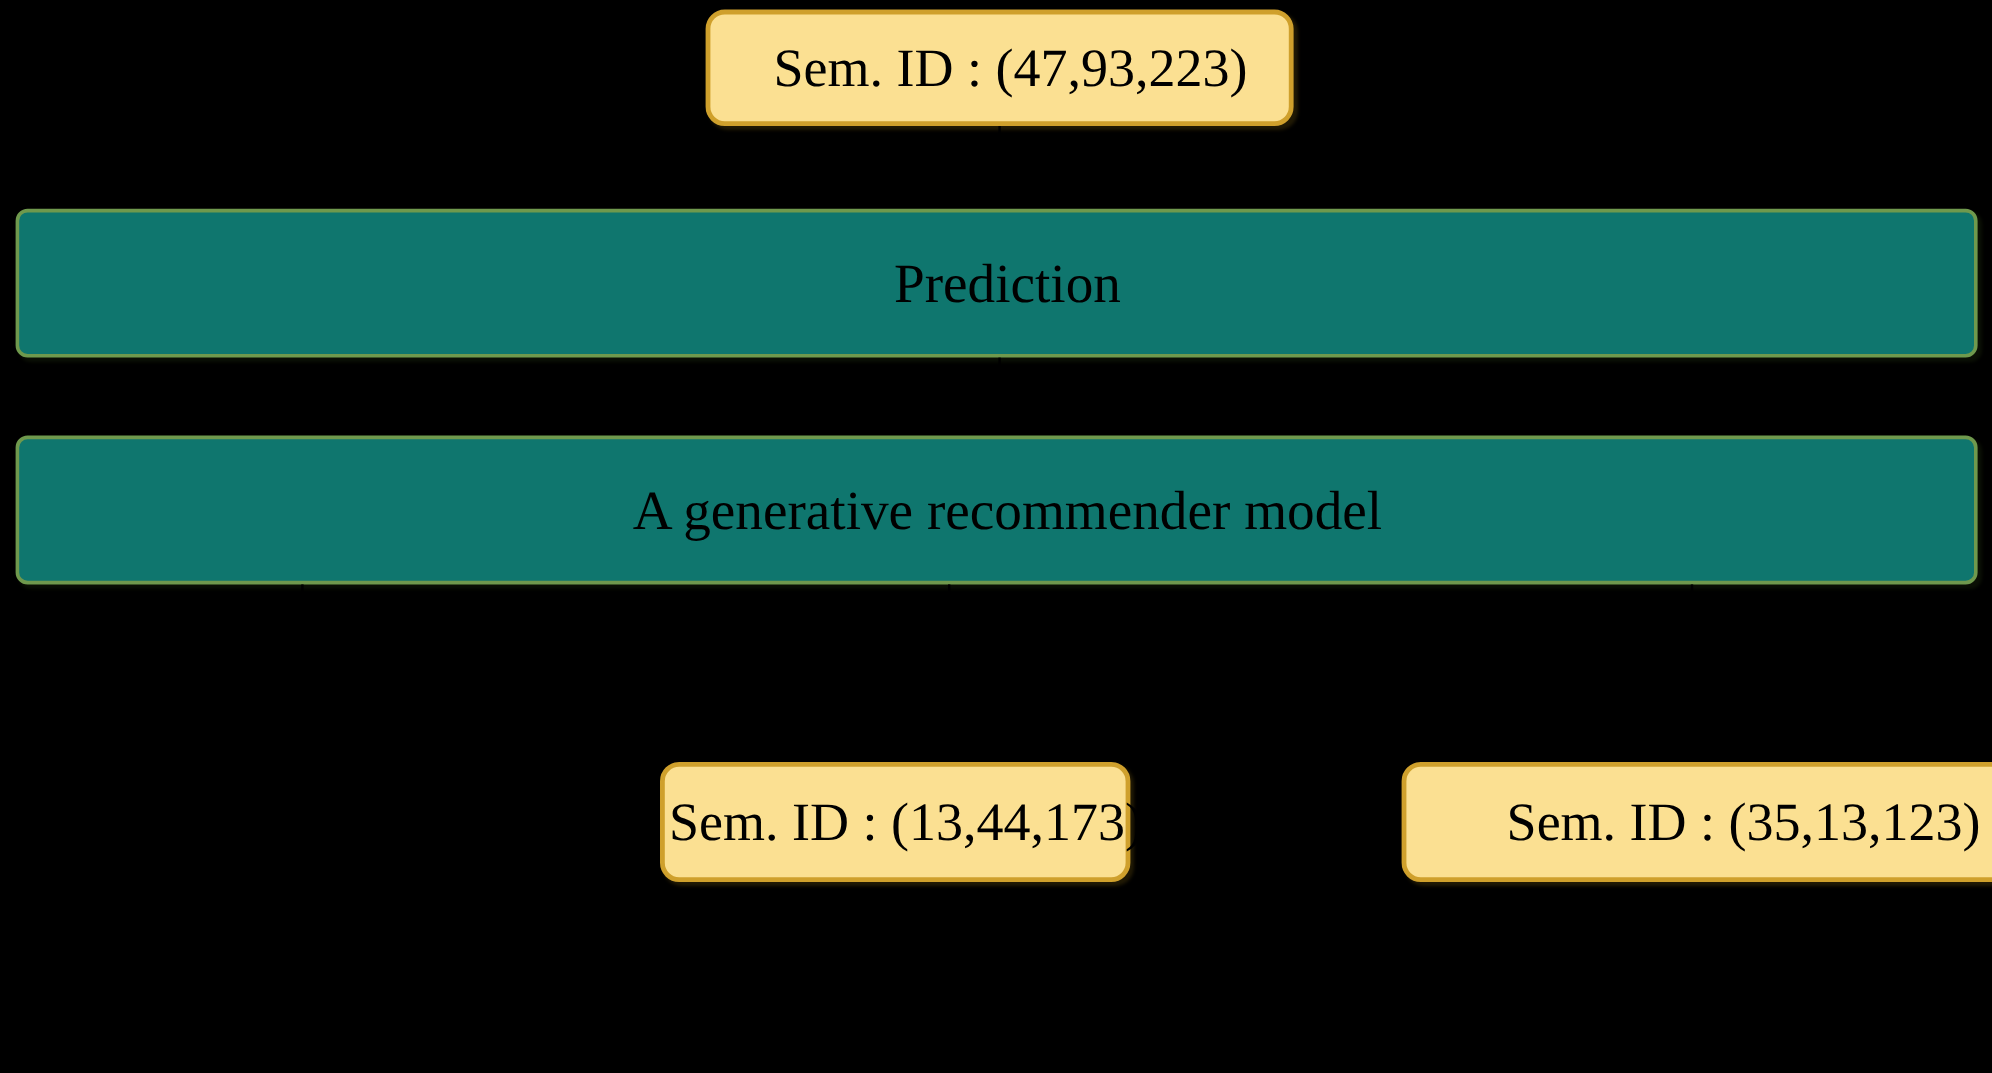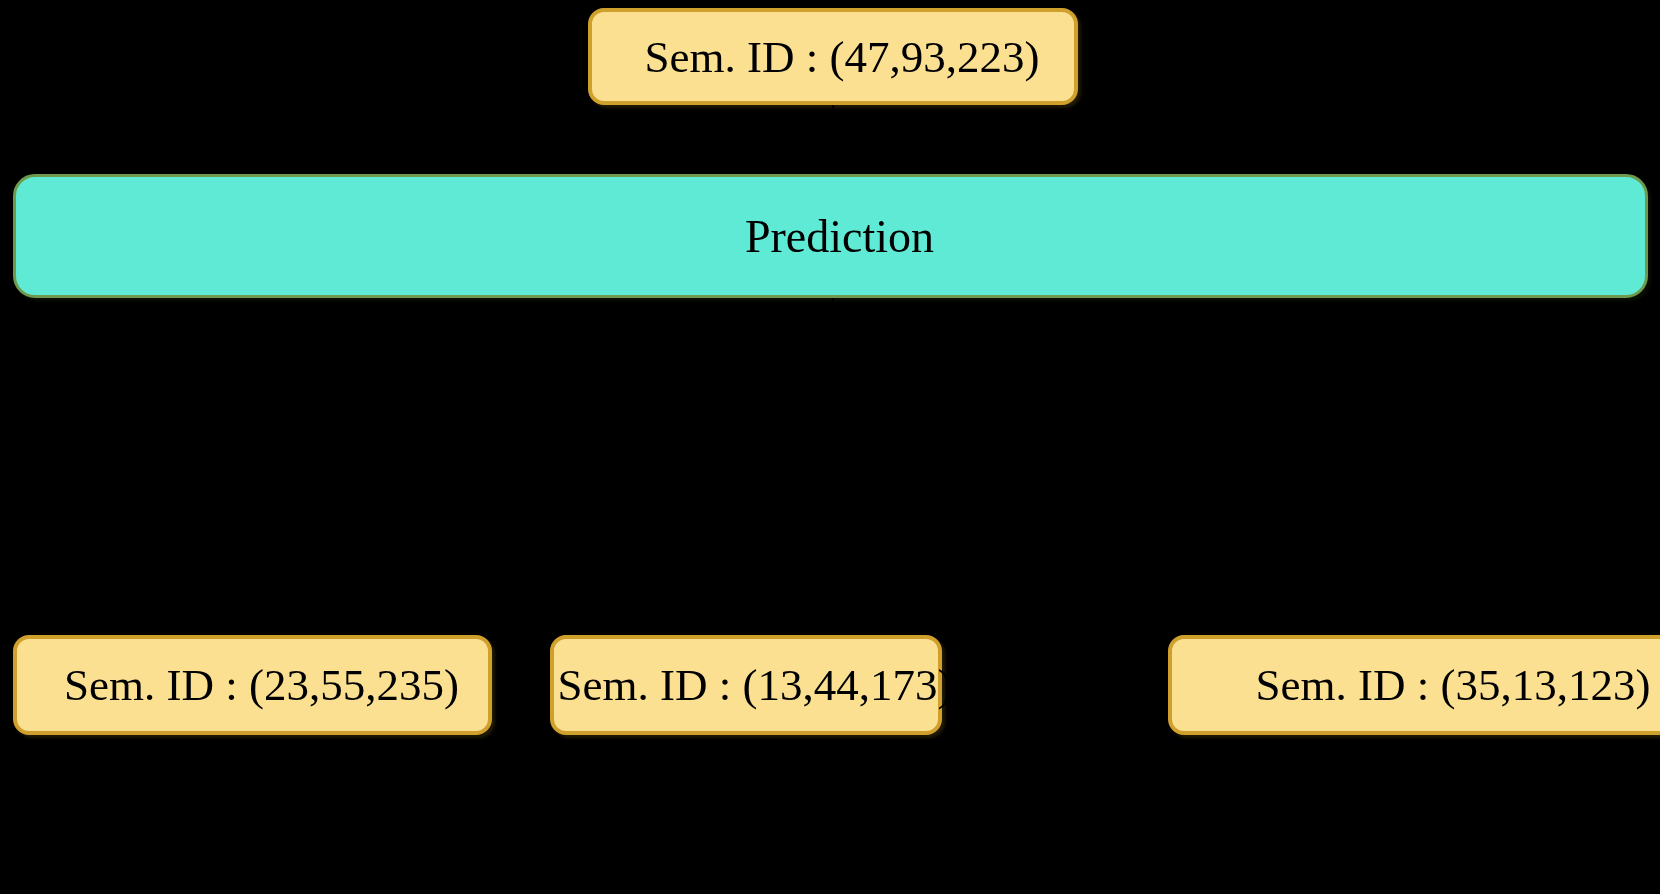--- a/index.html
+++ b/index.html
@@ -27,23 +27,23 @@
     padding-left: 18px;
   }
   .id-box {
     background: #FBE092;
     border: 4px solid #CFA02C;
     border-radius: 16px;
     font-size: 45px;
     box-shadow: 3px 3px 3px rgba(60,48,10,0.55);
   }
   .model-box {
-    background: #5eead4;
+    background: #0f766e;
     border: 3px solid #6F994D;
-    border-radius: 22px;
+    border-radius: 10px;
     font-size: 46px;
     box-shadow: 3px 3px 3px rgba(20,30,10,0.55);
   }
   .connector {
     position: absolute;
     width: 2px;
     background: #000000;
   }
   
   .out-id    { left: 588px;  top: 8px;   width: 490px;  height: 97px; }
@@ -68,28 +68,28 @@
   </div>
 
   <div class="connector conn-1"></div>
 
   <div class="box model-box pred">
     <span>Prediction</span>
   </div>
 
   <div class="connector conn-2"></div>
 
+  <div class="box model-box model">
+    <span>A generative recommender model</span>
+  </div>
 
   <div class="connector conn-in-1"></div>
   <div class="connector conn-in-2"></div>
   <div class="connector conn-in-3"></div>
 
-  <div class="box id-box in-id-1">
-    <span>Sem. ID : (23,55,235)</span>
-  </div>
 
   <div class="box id-box in-id-2">
     <span>Sem. ID : (13,44,173)</span>
   </div>
 
   <div class="box id-box in-id-3">
     <span>Sem. ID : (35,13,123)</span>
   </div>
 
 </div>

